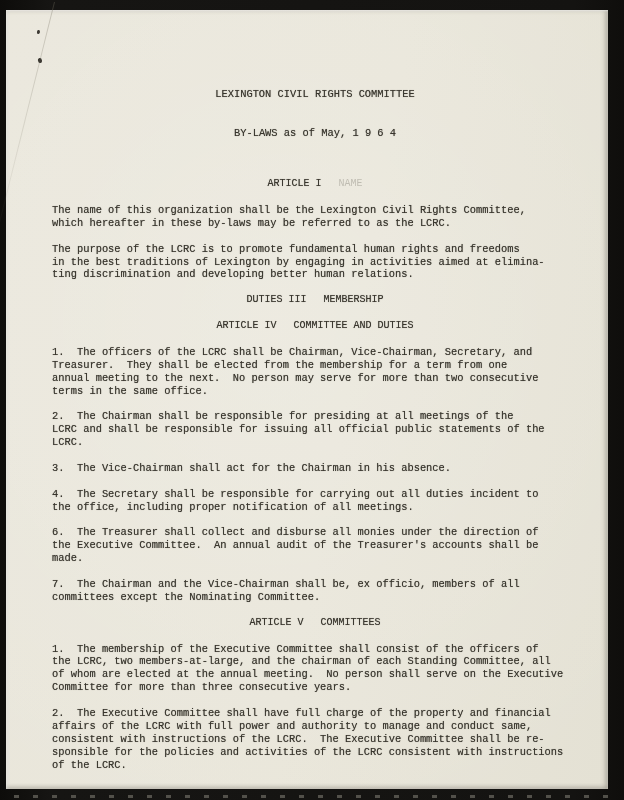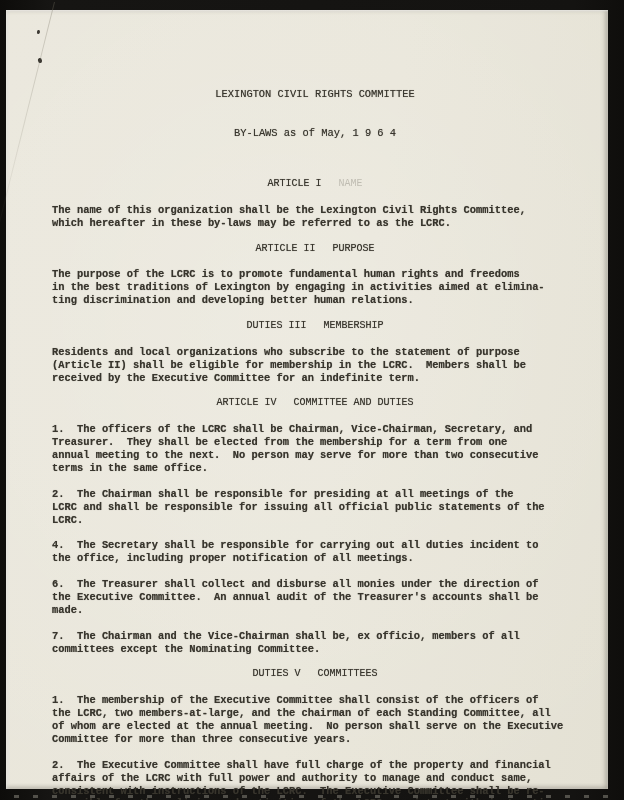--- a/index.html
+++ b/index.html
@@ -39,21 +39,20 @@
     font-size: 10px;
     font-weight: normal;
     margin: 12.9px 0;
     white-space: pre-wrap;
   }
   .article-heading .htitle { margin-left: 1.7em; }
   .article-heading .faded { color: rgba(75,72,62,0.28); text-shadow: none; }
   .para {
     white-space: pre-wrap;
     margin: 0 0 12.9px 0;
-    font-weight: bold;
   }
   .speck {
     position: absolute;
     background: #3d3a33;
     border-radius: 40% 60% 50% 50%;
   }
   .speck.s1 { left: 31px; top: 20px; width: 3px; height: 4px; transform: rotate(15deg); }
   .speck.s2 { left: 32px; top: 48px; width: 4px; height: 5px; transform: rotate(-10deg); }
   .crease {
     position: absolute;
@@ -87,53 +86,50 @@
       <div>BY-LAWS as of May, 1 9 6 4</div>
     </div>
 
     <section>
       <h2 class="article-heading"><span>ARTICLE I</span><span class="htitle faded">NAME</span></h2>
       <p class="para">The name of this organization shall be the Lexington Civil Rights Committee,
 which hereafter in these by-laws may be referred to as the LCRC.</p>
     </section>
 
     <section>
-      <h2 class="article-heading"><span>ARTICLE II</span><span class="htitle">PURPOSE</span></h2>
       <p class="para">The purpose of the LCRC is to promote fundamental human rights and freedoms
 in the best traditions of Lexington by engaging in activities aimed at elimina-
 ting discrimination and developing better human relations.</p>
     </section>
 
     <section>
       <h2 class="article-heading"><span>DUTIES III</span><span class="htitle">MEMBERSHIP</span></h2>
-      <p class="para">Residents and local organizations who subscribe to the statement of purpose
-(Article II) shall be eligible for membership in the LCRC.  Members shall be
-received by the Executive Committee for an indefinite term.</p>
     </section>
 
     <section>
       <h2 class="article-heading"><span>ARTICLE IV</span><span class="htitle">COMMITTEE AND DUTIES</span></h2>
       <p class="para">1.  The officers of the LCRC shall be Chairman, Vice-Chairman, Secretary, and
 Treasurer.  They shall be elected from the membership for a term from one
 annual meeting to the next.  No person may serve for more than two consecutive
 terms in the same office.</p>
       <p class="para">2.  The Chairman shall be responsible for presiding at all meetings of the
 LCRC and shall be responsible for issuing all official public statements of the
 LCRC.</p>
+      <p class="para">3.  The Vice-Chairman shall act for the Chairman in his absence.</p>
       <p class="para">4.  The Secretary shall be responsible for carrying out all duties incident to
 the office, including proper notification of all meetings.</p>
       <p class="para">6.  The Treasurer shall collect and disburse all monies under the direction of
 the Executive Committee.  An annual audit of the Treasurer's accounts shall be
 made.</p>
       <p class="para">7.  The Chairman and the Vice-Chairman shall be, ex officio, members of all
 committees except the Nominating Committee.</p>
     </section>
 
     <section>
-      <h2 class="article-heading"><span>DUTIES V</span><span class="htitle">COMMITTEES</span></h2>
+      <h2 class="article-heading"><span>ARTICLE V</span><span class="htitle">COMMITTEES</span></h2>
       <p class="para">1.  The membership of the Executive Committee shall consist of the officers of
 the LCRC, two members-at-large, and the chairman of each Standing Committee, all
 of whom are elected at the annual meeting.  No person shall serve on the Executive
 Committee for more than three consecutive years.</p>
       <p class="para">2.  The Executive Committee shall have full charge of the property and financial
 affairs of the LCRC with full power and authority to manage and conduct same,
 consistent with instructions of the LCRC.  The Executive Committee shall be re-
 sponsible for the policies and activities of the LCRC consistent with instructions
 of the LCRC.</p>
     </section>

